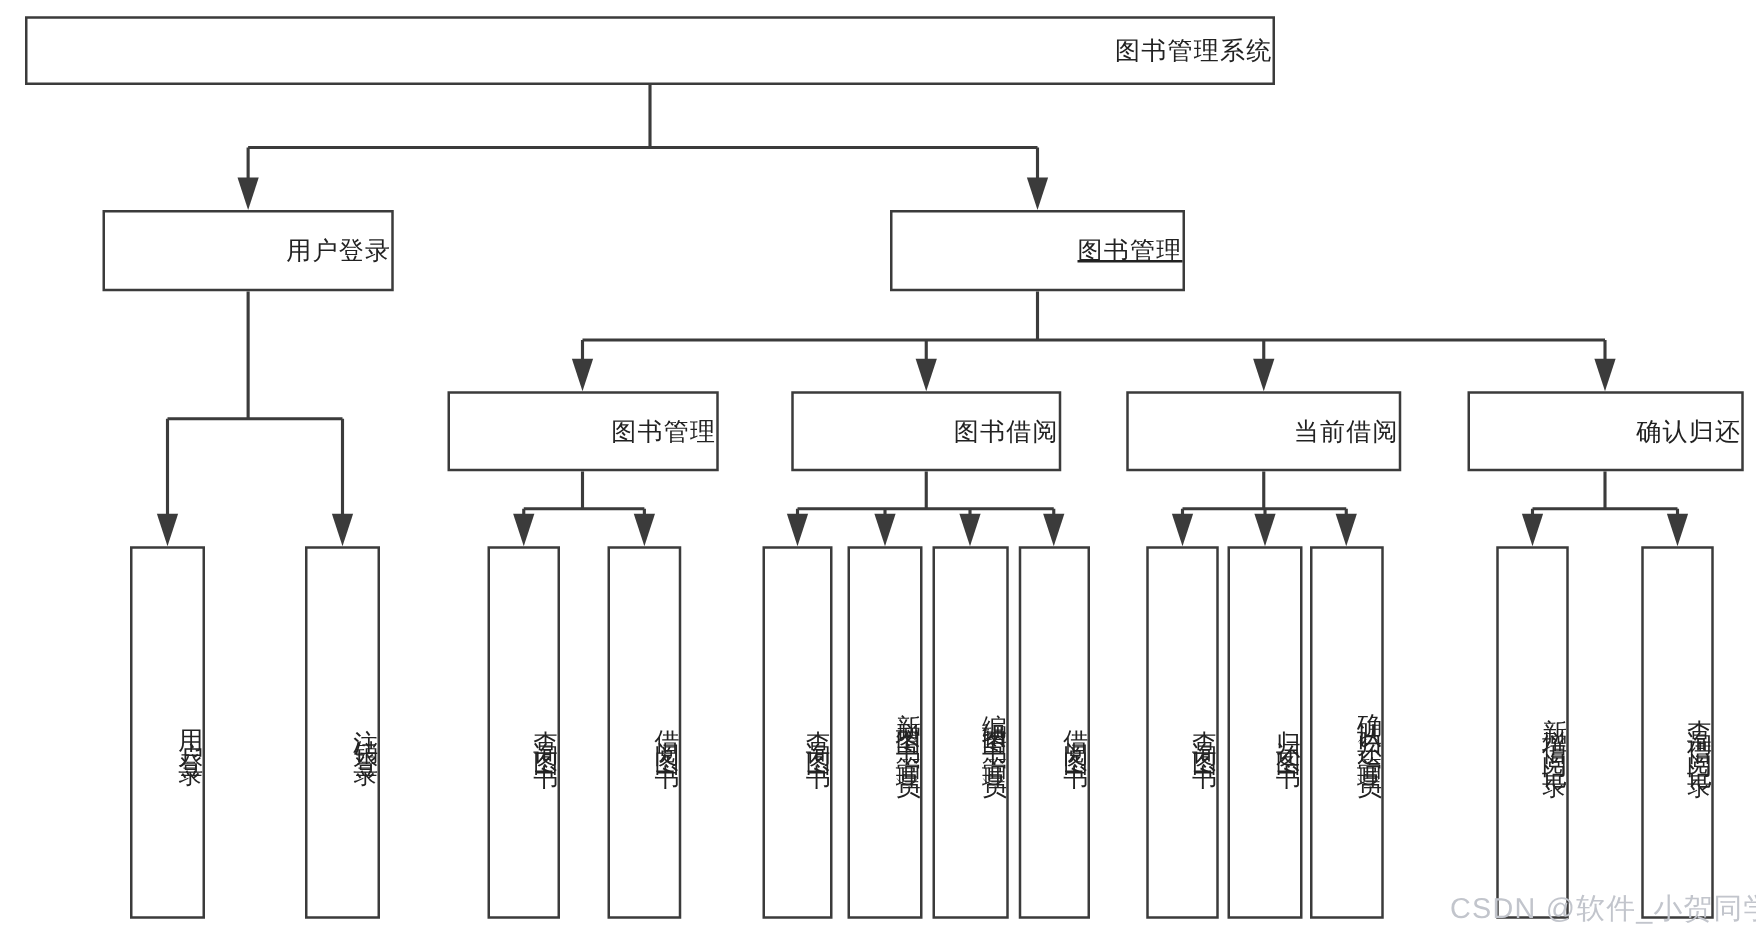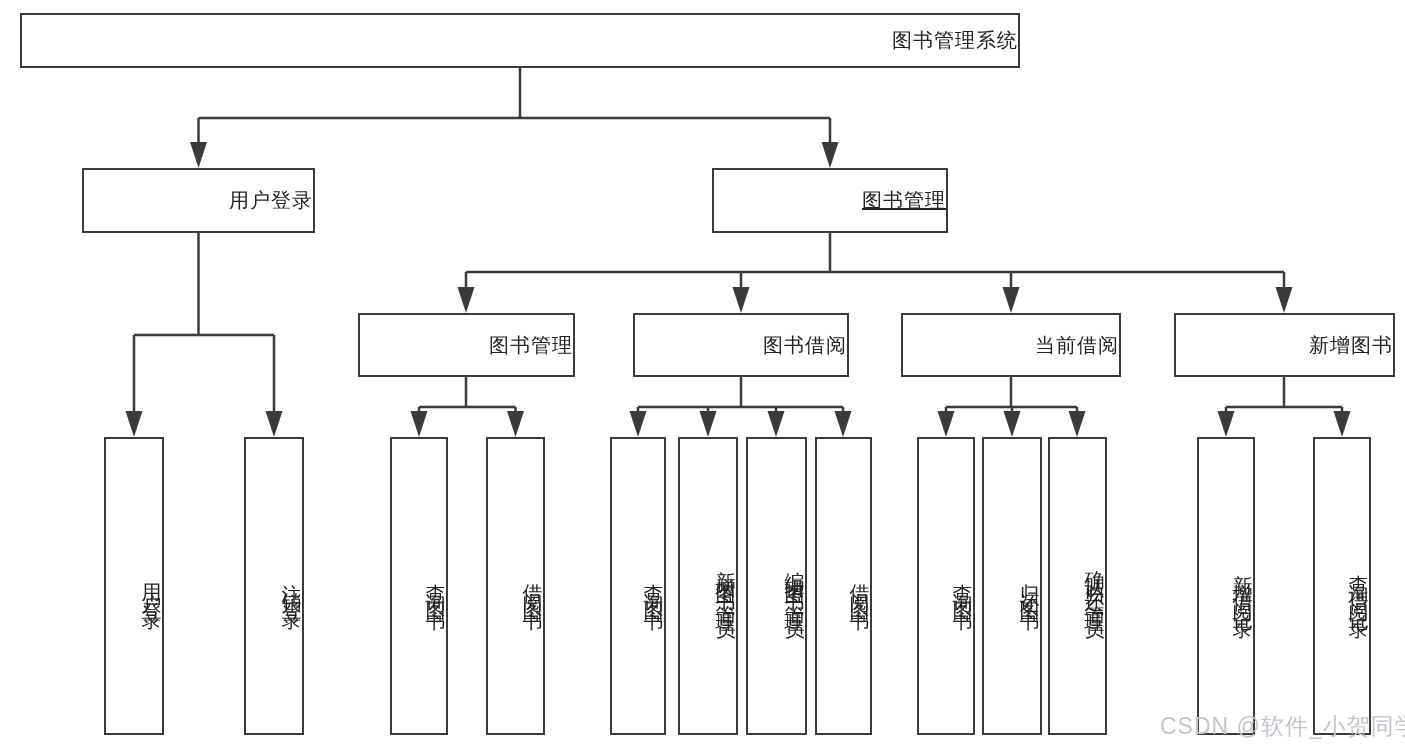--- a/index.html
+++ b/index.html
@@ -137,21 +137,21 @@
   <div class="box n-l3a">
     <span>图书管理</span>
   </div>
   <div class="box n-l3b">
     <span>图书借阅</span>
   </div>
   <div class="box n-l3c">
     <span>当前借阅</span>
   </div>
   <div class="box n-l3d">
-    <span>新增图书</span>
+    <span>确认归还</span>
   </div>
 
   <div class="box leaf lf-a1">
     <span class="vtext">用户登录</span>
   </div>
   <div class="box leaf lf-a2">
     <span class="vtext">注销登录</span>
   </div>
 
   <div class="box leaf lf-b1">

